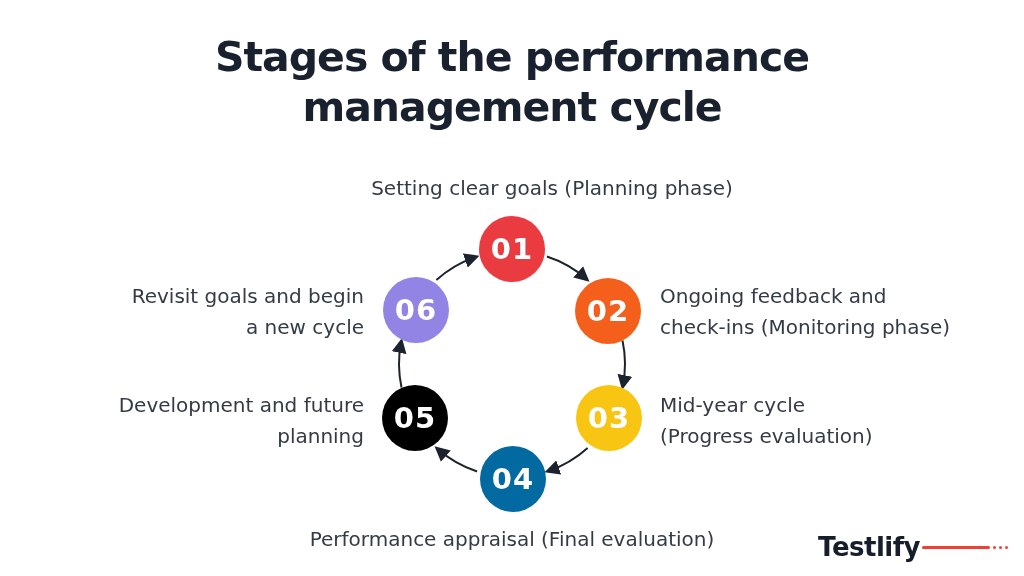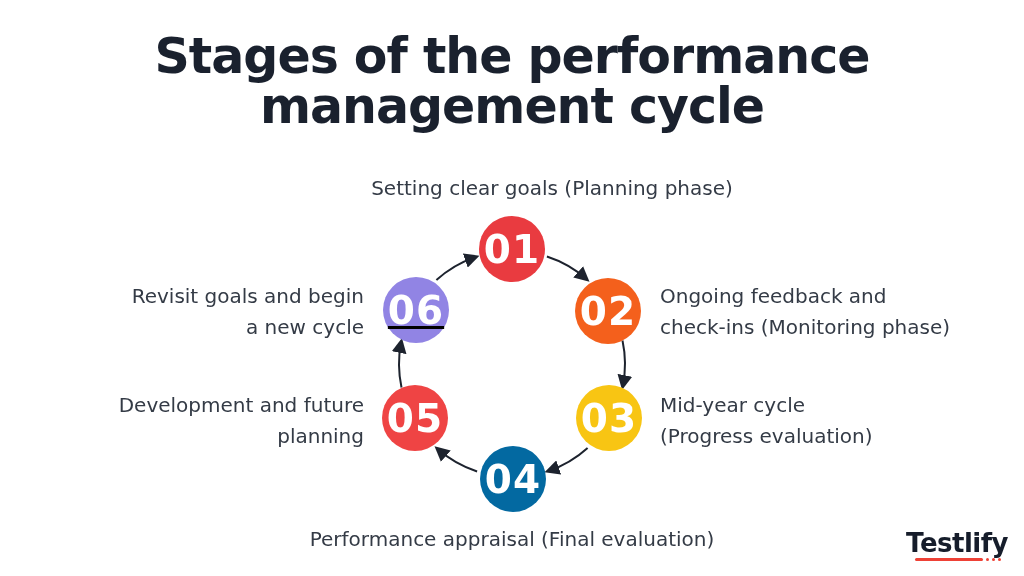--- a/index.html
+++ b/index.html
@@ -10,46 +10,46 @@
     --number-text:#ffffff;
     --logo-text:#161d2b;
     --logo-accent:#ee4136;
   }
   *{margin:0;padding:0;box-sizing:border-box;}
   html,body{width:1024px;height:576px;overflow:hidden;background:var(--background);
     font-family:"DejaVu Sans","Liberation Sans",sans-serif;}
   .canvas{position:relative;width:1024px;height:576px;background:var(--background);}
 
   .title{position:absolute;top:32px;left:0;width:1024px;text-align:center;
-    color:var(--title-text);font-weight:800;font-size:49px;line-height:50px;letter-spacing:-1px;}
+    color:var(--title-text);font-weight:800;font-size:41px;line-height:50px;letter-spacing:-1px;}
   .title-line{display:block;}
 
   .ring{position:absolute;left:0;top:0;}
   .arc{fill:none;stroke:var(--arrow);stroke-width:2;}
   .ah-path{fill:var(--arrow);}
 
   .stage-circle{position:absolute;width:66px;height:66px;border-radius:50%;
     display:flex;align-items:center;justify-content:center;}
-  .stage-circle span{color:var(--number-text);font-weight:800;font-size:39px;letter-spacing:1px;}
+  .stage-circle span{color:var(--number-text);font-weight:800;font-size:29px;letter-spacing:1px;}
   .pos1{left:479px;top:216px;}
   .pos2{left:575px;top:278px;}
   .pos3{left:576px;top:385px;align-items:center;}
   .pos4{left:480px;top:446px;}
   .pos5{left:382px;top:385px;}
-  .pos6{left:383px;top:277px;text-decoration:underline;}
+  .pos6{left:383px;top:277px;}
 
   .label{position:absolute;color:var(--label-text);font-size:20px;line-height:31px;}
   .label-s1{left:0;width:1024px;top:173px;text-align:center;margin-left:40px;}
   .label-s2{left:660px;top:281px;text-align:left;}
   .label-s3{left:660px;top:390px;text-align:left;}
   .label-s4{left:0;width:1024px;top:524px;text-align:center;}
   .label-s5{right:660px;top:390px;text-align:right;}
   .label-s6{right:660px;top:281px;text-align:right;}
 
-  .logo{position:absolute;right:16px;bottom:15px;display:flex;flex-direction:column;align-items:center;}
+  .logo{position:absolute;right:16px;bottom:15px;display:flex;flex-direction:row;}
   .logo-text{font-size:26px;font-weight:bold;color:var(--logo-text);letter-spacing:-0.5px;line-height:28px;}
   .logo-underline-row{display:flex;align-items:center;gap:3px;margin-top:1px;padding-left:2px;}
   .logo-bar{height:3px;width:68px;background:var(--logo-accent);border-radius:2px;}
   .logo-dot{width:3px;height:3px;border-radius:50%;background:var(--logo-accent);}
 </style>
 </head>
 <body>
 
 <div class="canvas">
 
@@ -77,21 +77,21 @@
   </div>
   <div class="stage-circle pos2" style="background: rgb(244, 96, 28);">
     <span>02</span>
   </div>
   <div class="stage-circle pos3" style="background: rgb(248, 197, 19);">
     <span>03</span>
   </div>
   <div class="stage-circle pos4" style="background: #0369a1;">
     <span>04</span>
   </div>
-  <div class="stage-circle pos5" style="background: #ef4444;">
+  <div class="stage-circle pos5" style="background: #000000;">
     <span>05</span>
   </div>
   <div class="stage-circle pos6" style="background: rgb(145, 132, 228);">
     <span>06</span>
   </div>
 
   <div class="label label-s1">
     <div>Setting clear goals (Planning phase)</div>
   </div>
   <div class="label label-s2">

